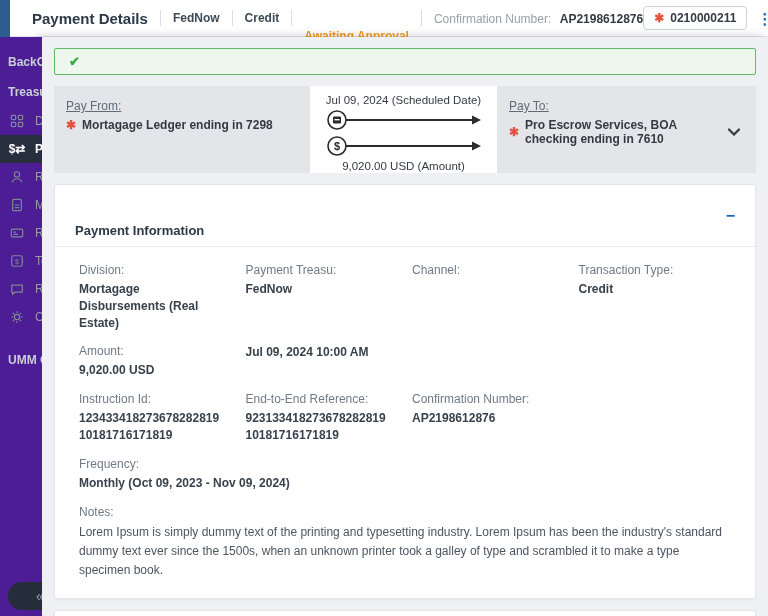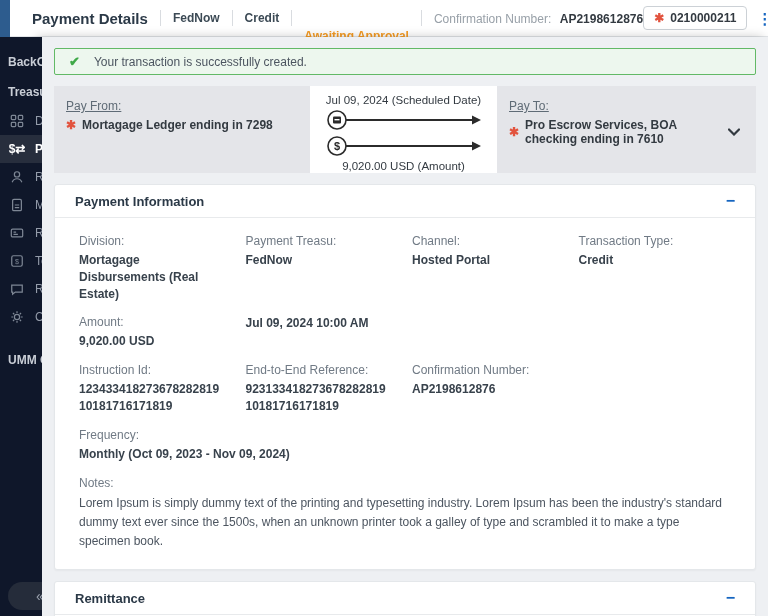--- a/index.html
+++ b/index.html
@@ -24,21 +24,21 @@
   .header-right { display:flex; align-items:center; gap:10px; }
   .acct-btn { display:flex; align-items:center; gap:6px; border:1px solid #ccd1d6; border-radius:4px;
               background:#fff; padding:4px 10px; font-size:12px; font-weight:bold; color:#333a41; cursor:pointer; }
   .star-ico { color:#e2533e; font-size:12px; line-height:1; }
   .kebab { color:#1565c0; font-size:15px; font-weight:bold; letter-spacing:0; cursor:pointer; line-height:1; }
 
   
   .lower { flex:1; display:flex; min-height:0; }
 
   
-  .sidebar { width:42px; flex:0 0 42px; background:#0f172a; overflow:hidden; position:relative; }
+  .sidebar { width:42px; flex:0 0 42px; background:#4c1d95; overflow:hidden; position:relative; }
   .side-inner { width:160px; padding-top:10px; }
   .side-section { font-size:12px; font-weight:bold; color:#c9ced6; padding:8px 0 8px 8px; white-space:nowrap; }
   .side-item { display:flex; align-items:center; gap:10px; padding:6px 0 6px 9px; font-size:12px;
                color:#949caa; white-space:nowrap; cursor:pointer; }
   .side-item .ico { width:16px; height:16px; display:flex; align-items:center; justify-content:center;
                     color:#7e8795; font-size:12px; }
   .side-item.active { background:#272e3d; color:#ffffff; font-weight:bold; }
   .side-item.active .ico { color:#ffffff; }
   .collapse-btn { position:absolute; bottom:6px; left:8px; width:64px; height:28px; background:#252c3a;
                   border-radius:14px; color:#9aa2ae; font-size:14px; display:flex; align-items:center;
@@ -64,21 +64,21 @@
   .t-to-row { display:flex; align-items:center; justify-content:space-between; }
   .chev { color:#333a41; cursor:pointer; display:flex; margin-right:4px; }
   .t-date, .t-amt { font-size:11.5px; font-weight:normal; color:#333a41; }
   .arrow-row { display:flex; justify-content:center; margin:2px 0; }
 
   
   .card { background:#fff; border:1px solid #e4e7ea; border-radius:3px; margin-top:11px;
           box-shadow:0 1px 2px rgba(0,0,0,0.04); }
   .card-head { display:flex; align-items:center; justify-content:space-between; padding:8px 20px;
                border-bottom:1px solid #e8eaec; }
-  .card-title { font-size:13px; font-weight:bold; color:#2b3947; }
+  .card-title { font-size:13px; font-weight:bold; color:#2b3947;margin-top:30px; }
   .toggle { color:#1565c0; font-size:16px; font-weight:bold; cursor:pointer; line-height:1; }
   .card-body { padding:16px 24px 14px 24px; }
 
   .grid { display:grid; grid-template-columns:1fr 1fr 1fr 1fr; column-gap:14px; }
   .field { margin-bottom:13px; padding-right:6px; }
   .f-label { font-size:12px; color:#707a85; margin-bottom:4px; }
   .f-value { font-size:12px; font-weight:bold; color:#38424c; line-height:1.4; word-break:break-all; }
   .f-value.notes { font-weight:normal; color:#4c5560; word-break:normal; line-height:1.6; }
   .span4 { grid-column:1 / span 4; }
   .span2 { grid-column:span 2; }
@@ -201,21 +201,20 @@
 
         <div class="side-section" style="margin-top:14px">UMM C</div>
       </div>
       <div class="collapse-btn">«</div>
     </aside>
 
     <main class="panel">
 
       <div class="banner">
         <span class="check">✔</span>
-        <span class="msg">Your transaction is successfully created.</span>
       </div>
 
       <div class="transfer">
         <div class="t-panel t-from">
           <div class="t-label">Pay From:</div>
           <div class="t-value">
             <span class="star-ico">✱</span>
             <span>Mortagage Ledger ending in 7298</span>
           </div>
         </div>
@@ -267,21 +266,20 @@
           <div class="field">
             <div class="f-label">Division:</div>
             <div class="f-value" style="word-break:normal">Mortagage Disbursements (Real Estate)</div>
           </div>
           <div class="field">
             <div class="f-label">Payment Treasu:</div>
             <div class="f-value">FedNow</div>
           </div>
           <div class="field">
             <div class="f-label">Channel:</div>
-            <div class="f-value">Hosted Portal</div>
           </div>
           <div class="field">
             <div class="f-label">Transaction Type:</div>
             <div class="f-value">Credit</div>
           </div>
 
           <div class="field">
             <div class="f-label">Amount:</div>
             <div class="f-value">9,020.00 USD</div>
           </div>

